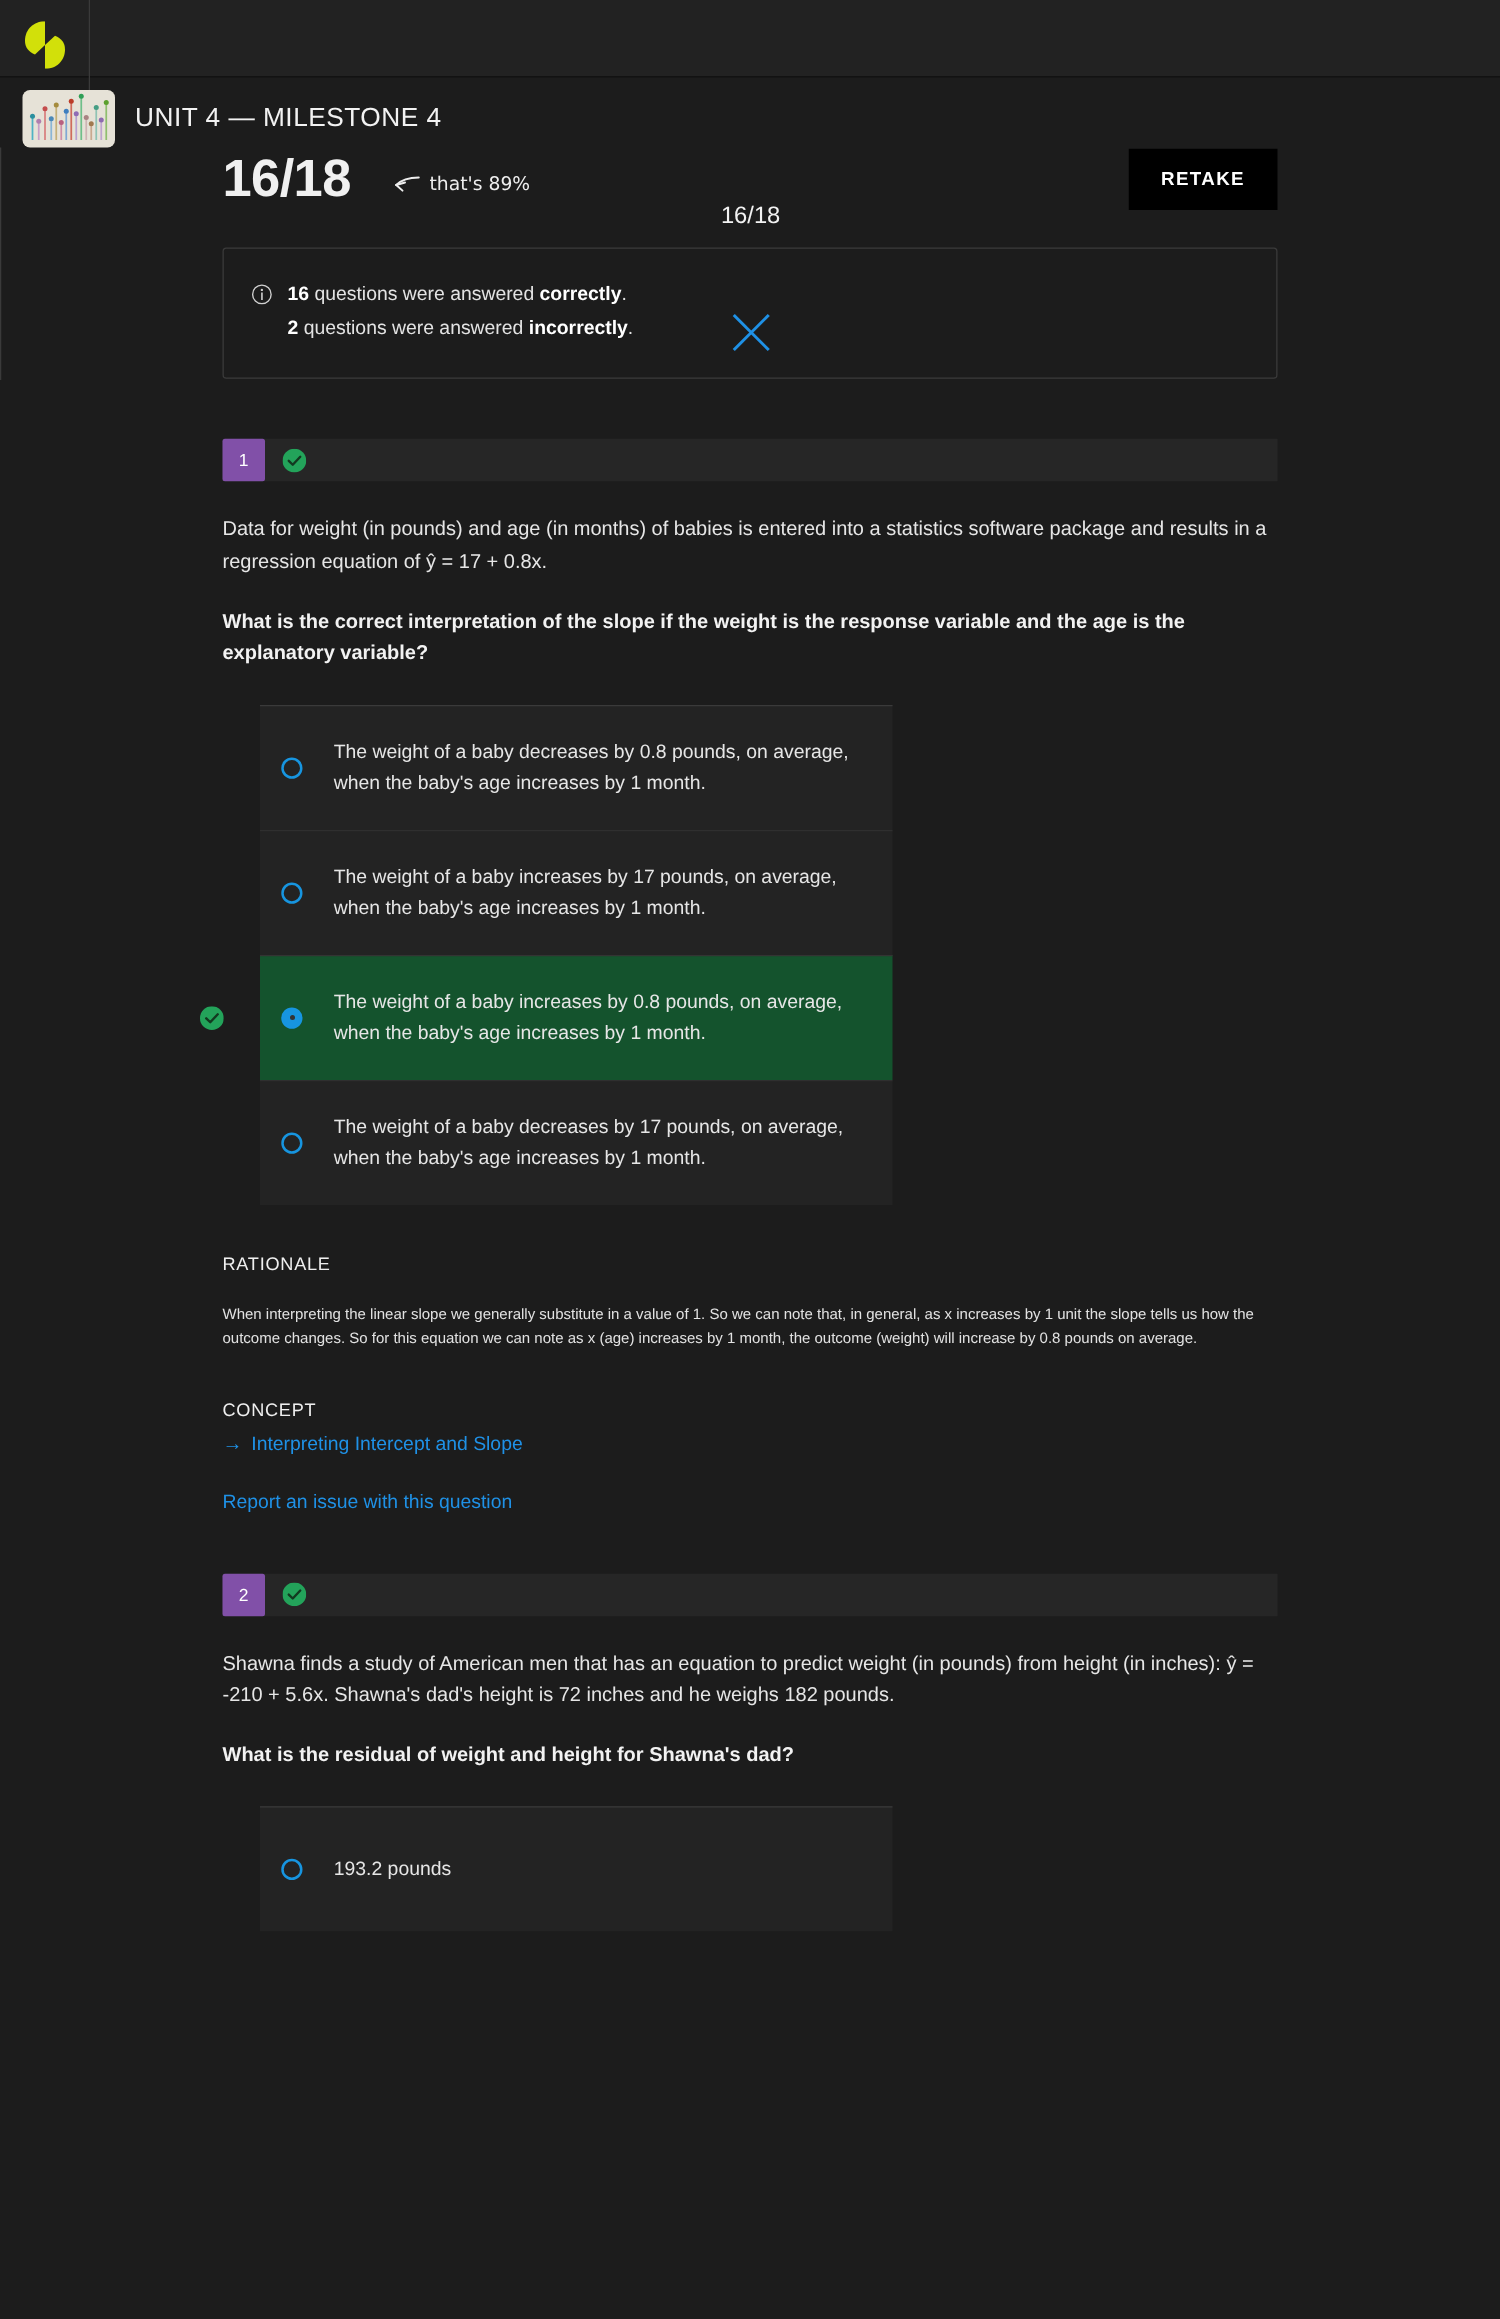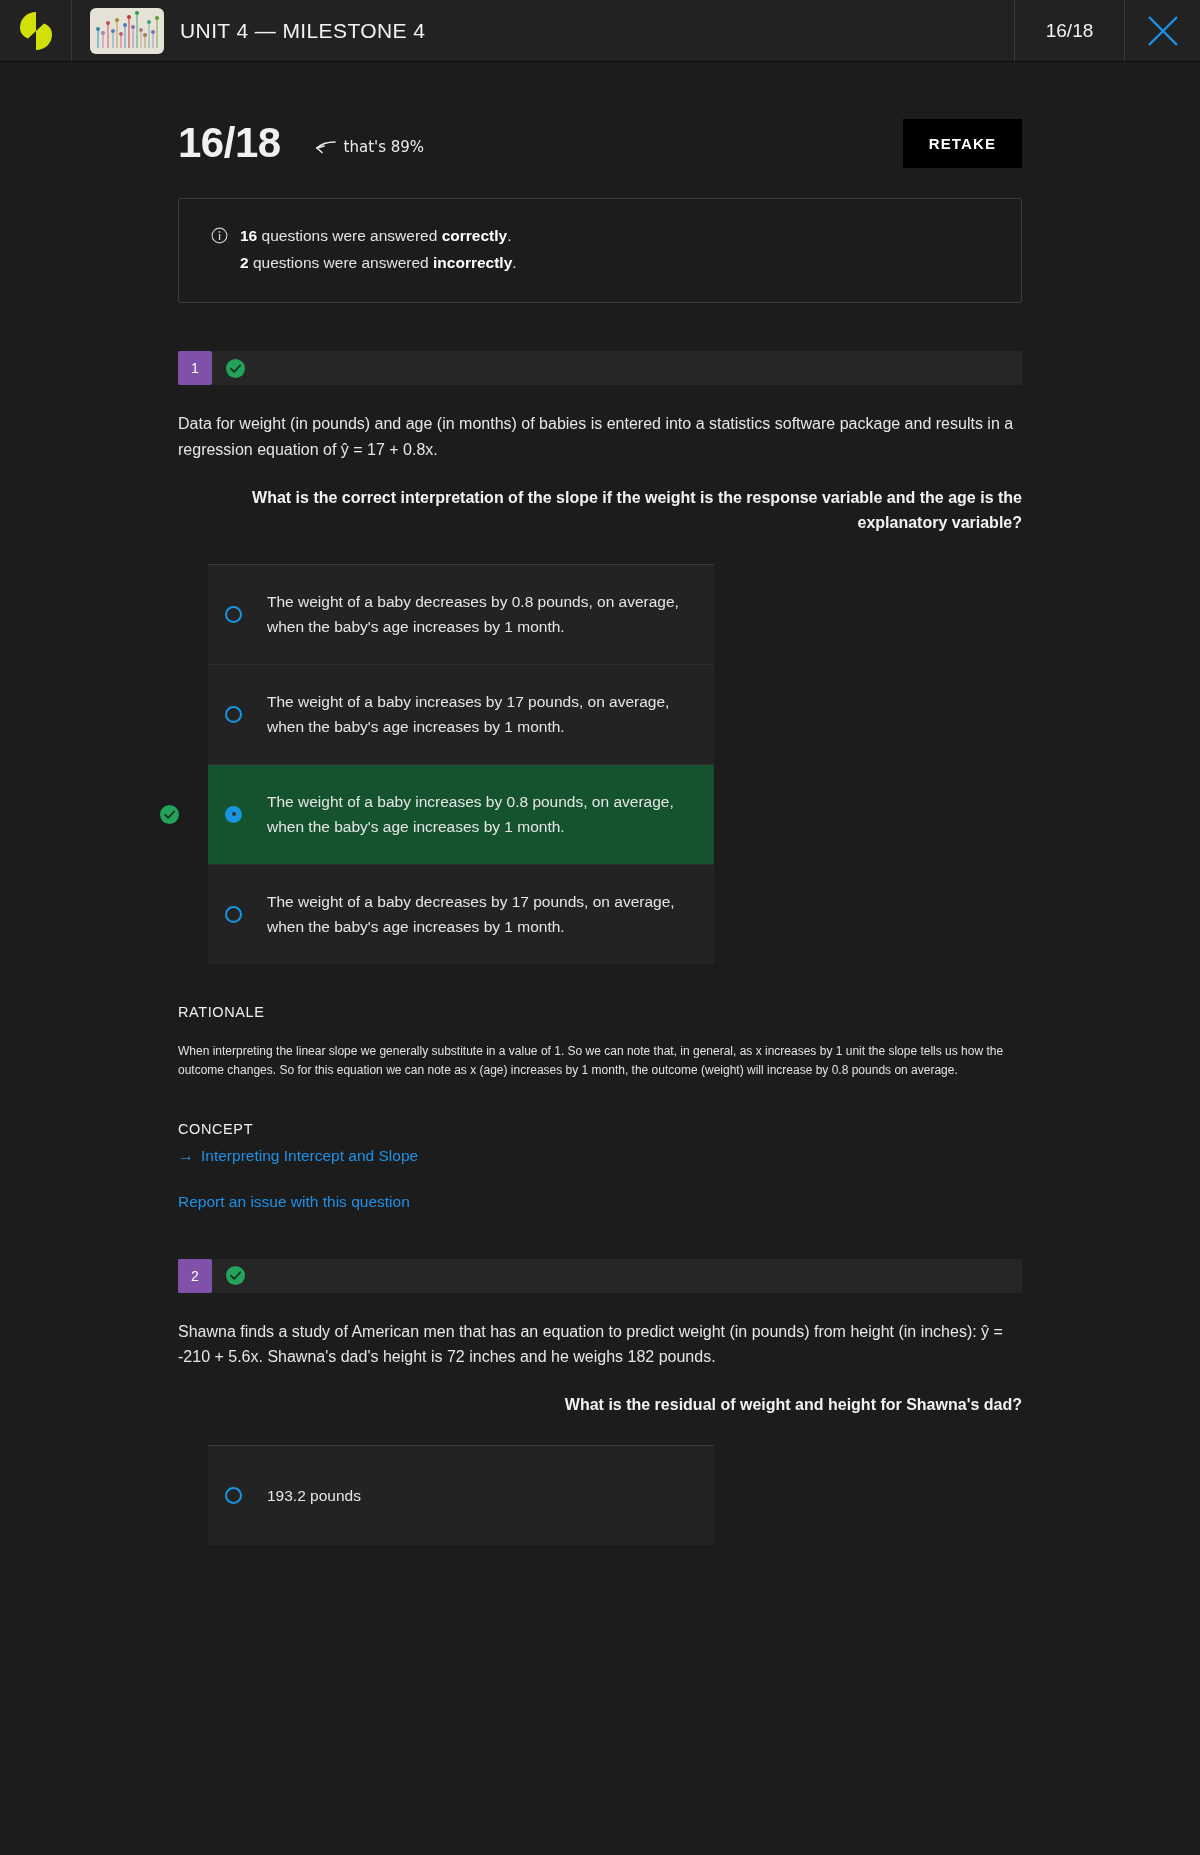--- a/index.html
+++ b/index.html
@@ -14,20 +14,21 @@
   }
 
   
   .topbar {
     height: 62px;
     width: 1200px;
     background: #222222;
     display: flex;
     align-items: stretch;
     border-bottom: 1px solid #0e0e0e;
+    flex-direction: column;
   }
   .logo-cell {
     width: 72px;
     display: flex;
     align-items: center;
     justify-content: center;
     border-right: 1px solid #3a3a3a;
     flex: 0 0 72px;
   }
   .logo-mark { width: 34px; height: 38px; display:block; }
@@ -120,21 +121,21 @@
     border: none;
     cursor: pointer;
     font-family: "Liberation Sans", sans-serif;
   }
 
   
   .info-box {
     margin-top: 22px;
     border: 1px solid #3b3b3b;
     border-radius: 3px;
-    padding: 24px 26px 26px 32px;
+    padding: 24px 26px 26px 22px;
     display: flex;
     gap: 12px;
     align-items: flex-start;
   }
   .info-icon { width: 17px; height: 17px; margin-top: 4px; flex: 0 0 auto; }
   .info-lines { font-size: 15.5px; line-height: 1.72; color: #e3e3e3; }
   .info-lines b { font-weight: bold; color: #ffffff; }
 
   
   .question { margin-top: 48px; }
@@ -158,21 +159,21 @@
     flex: 0 0 auto;
   }
   .check-badge { width: 19px; height: 19px; flex: 0 0 auto; display:block; }
 
   .q-text {
     margin-top: 26px;
     font-size: 16px;
     line-height: 1.6;
     color: #e6e6e6;
   }
-  .q-text p + p { margin-top: 22px; text-align: right; }
+  .q-text p + p { margin-top: 22px; }
   .q-text .prompt { font-weight: bold; color: #f2f2f2; }
 
   
   .options {
     margin-top: 28px;
     margin-left: 30px;
     width: 506px;
   }
   .option {
     display: flex;

